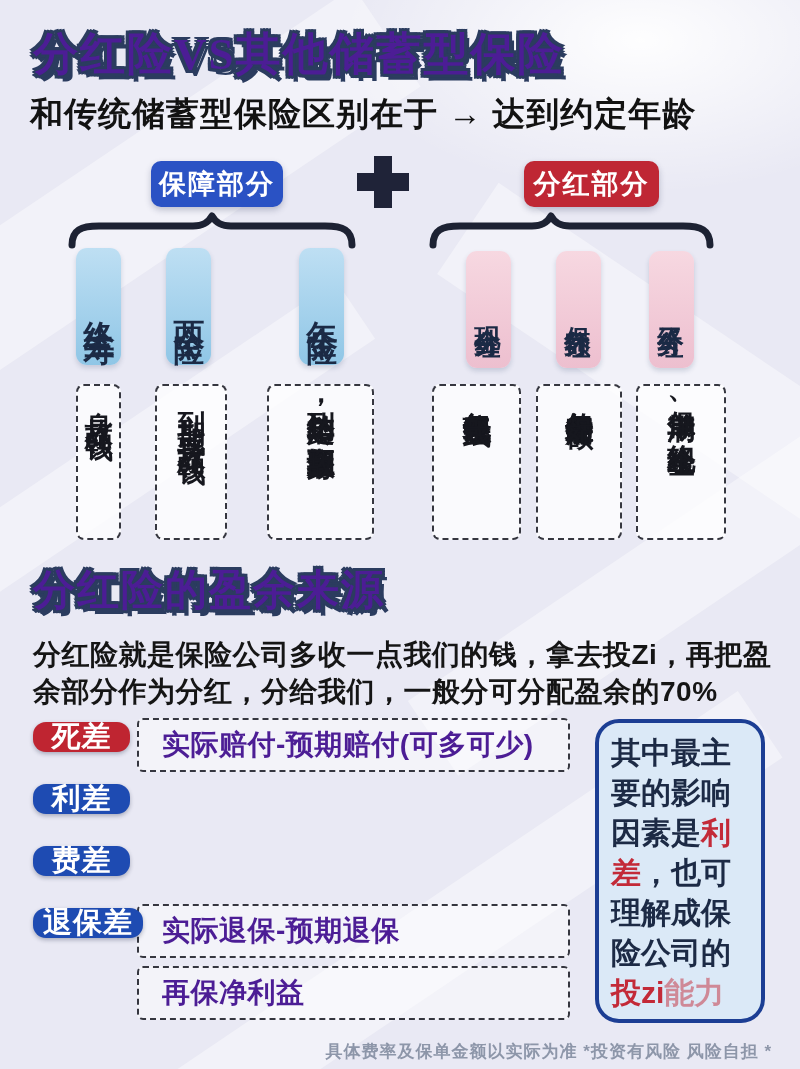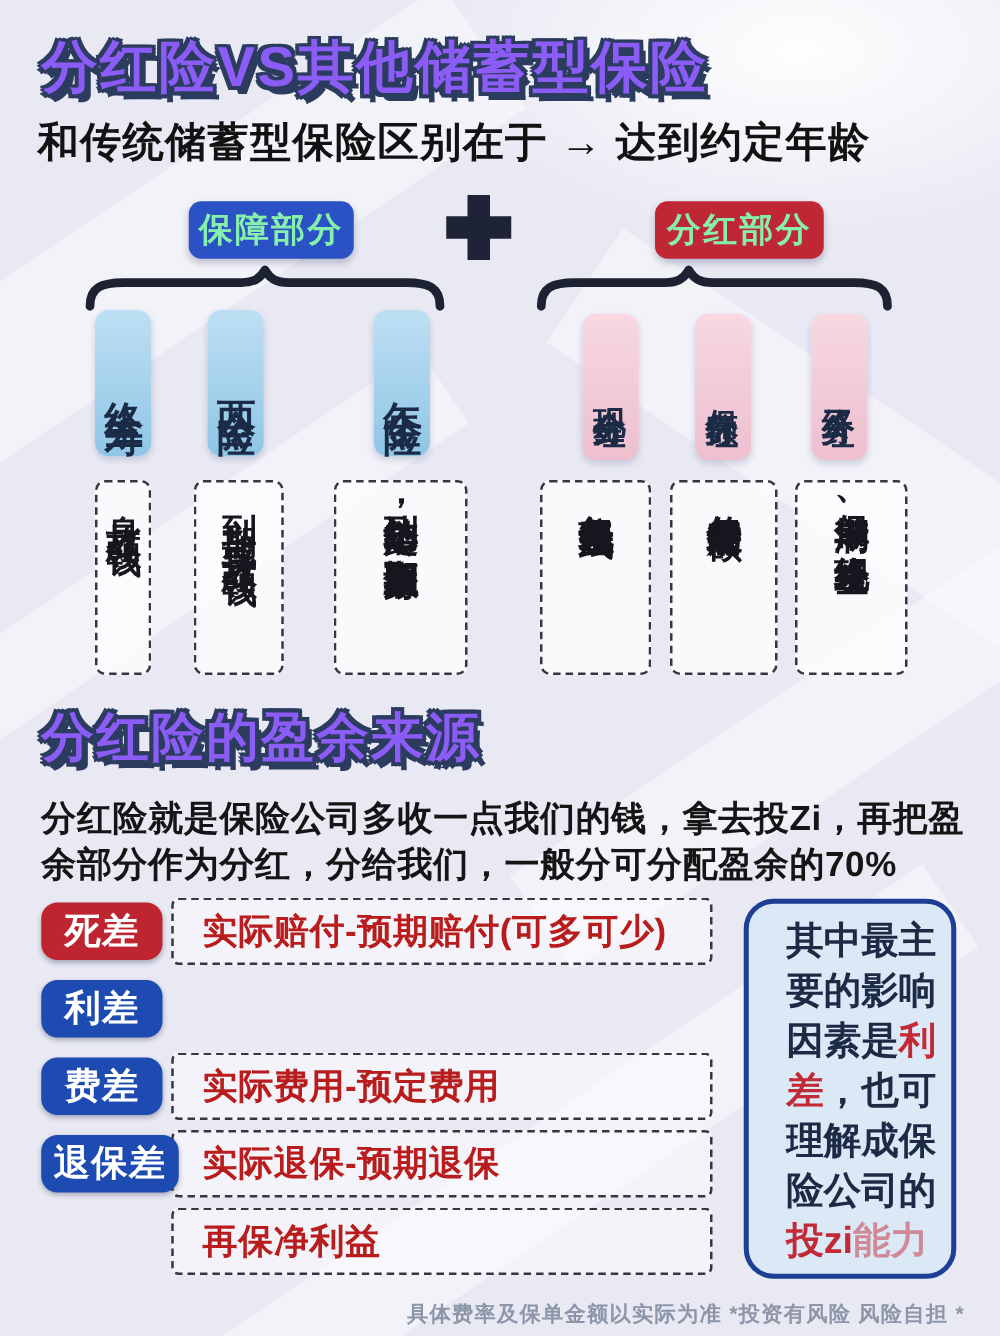--- a/index.html
+++ b/index.html
@@ -13,33 +13,34 @@
   .bg-blob{position:absolute;left:330px;top:-120px;width:620px;height:320px;
     background:radial-gradient(ellipse at center,rgba(255,255,255,.95) 0%,rgba(255,255,255,0) 68%);}
   .bg-streak{position:absolute;background:rgba(255,255,255,.42);transform:rotate(-34deg);}
   .s1{left:-180px;top:150px;width:620px;height:120px;}
   .s2{left:-120px;top:420px;width:520px;height:70px;}
   .s3{left:420px;top:330px;width:560px;height:110px;transform:rotate(34deg);}
   .s4{left:380px;top:520px;width:620px;height:90px;}
   .s5{left:120px;top:880px;width:700px;height:80px;}
   
   .gold-title{
-    position:absolute;font-weight:900;color:#8b5cf6;letter-spacing:2px;
+    position:absolute;font-weight:900;color:#4c1d95;letter-spacing:2px;
     text-shadow:
       -3px -3px 0 #2b3c5f, 3px -3px 0 #2b3c5f, -3px 3px 0 #2b3c5f, 3px 3px 0 #2b3c5f,
       -3px 0 0 #2b3c5f, 3px 0 0 #2b3c5f, 0 -3px 0 #2b3c5f, 0 3px 0 #2b3c5f,
       5px 6px 0 #2b3c5f;
     white-space:nowrap;
+    font-family:Liberation Serif, serif;
   }
   #main-title{left:33px;top:24px;font-size:45px;}
   #surplus-title{left:33px;top:562px;font-size:42px;}
   #subtitle{position:absolute;left:30px;top:92px;font-size:33px;font-weight:900;color:#121212;white-space:nowrap;letter-spacing:1px;}
   
   .badge{position:absolute;top:161px;height:46px;border-radius:10px;display:flex;align-items:center;justify-content:center;
-    color:#86efac;font-size:27px;font-weight:900;letter-spacing:2px;box-shadow:0 3px 6px rgba(30,40,80,.25);}
+    color:#ffffff;font-size:27px;font-weight:900;letter-spacing:2px;box-shadow:0 3px 6px rgba(30,40,80,.25);}
   #badge-protection{left:151px;width:132px;background:#2a52c4;}
   #badge-dividend{left:482px;width:135px;background:#bf2734;margin-left:42px;}
   #plus-icon{position:absolute;left:357px;top:156px;width:52px;height:52px;}
   #plus-icon::before{content:"";position:absolute;left:17px;top:0;width:18px;height:52px;background:#1f2338;}
   #plus-icon::after{content:"";position:absolute;left:0;top:17px;width:52px;height:18px;background:#1f2338;}
   
   .brace{position:absolute;top:212px;}
   #brace-left{left:67px;}
   #brace-right{left:428px;}
   
@@ -65,31 +66,31 @@
   #desc-5{left:536px;width:86px;}
   #desc-6{left:636px;width:90px;}
   
   #surplus-paragraph{position:absolute;left:33px;top:636px;width:752px;
     font-size:28px;font-weight:800;line-height:37px;color:#151515;letter-spacing:.5px;}
   
   #rows{position:absolute;left:33px;top:718px;width:537px;}
   .srow{position:relative;height:54px;margin-bottom:8px;}
   .row-box{position:absolute;left:104px;right:0;top:0;bottom:0;border:2px dashed #35363f;border-radius:6px;
     background:rgba(255,255,255,.45);display:flex;align-items:center;padding-left:23px;
-    font-size:28px;font-weight:900;color:#b91c1c;letter-spacing:.5px;}
-  .row-pill{position:absolute;left:0;top:4px;width:97px;height:46px;border-radius:13px;z-index:2;
+    font-size:28px;font-weight:900;color:#4c1d95;letter-spacing:.5px;}
+  .row-pill{position:absolute;left:0;top:4px;width:97px;height:30px;border-radius:13px;z-index:2;
     display:flex;align-items:center;justify-content:center;color:#fff;font-size:29px;font-weight:900;letter-spacing:1px;
     box-shadow:0 2px 4px rgba(20,30,60,.3);}
   .row-pill.wide{width:110px;}
   .row-pill.red{background:#bf2531;}
   .row-pill.blue{background:#1e4bb2;}
   
   #note-box{position:absolute;left:595px;top:719px;width:170px;height:304px;
     background:#dbe9f7;border:4px solid #1c3e94;border-radius:24px;
-    padding:10px 12px 0 30px;font-size:30px;font-weight:900;line-height:40px;color:#1c2a45;}
+    padding:10px 12px 0 12px;font-size:30px;font-weight:900;line-height:40px;color:#1c2a45;}
   .note-red{color:#c32a38;}
   .note-red-faded{color:rgba(195,42,56,.5);}
   
   #footer-disclaimer{position:absolute;right:28px;top:1040px;font-size:17px;font-weight:700;color:#8d96a9;letter-spacing:1px;margin-left:40px;}
 </style>
 </head>
 <body>
 
 <div id="canvas">
 
@@ -158,21 +159,20 @@
 
   <div id="rows">
     <div class="srow">
       <div class="row-box">实际赔付-预期赔付(可多可少)</div>
       <div class="row-pill red">死差</div>
     </div>
     <div class="srow">
       <div class="row-pill blue">利差</div>
     </div>
     <div class="srow">
-      <div class="row-box">实际费用-预定费用</div>
       <div class="row-pill blue">费差</div>
     </div>
     <div class="srow">
       <div class="row-box">实际退保-预期退保</div>
       <div class="row-pill blue wide">退保差</div>
     </div>
     <div class="srow">
       <div class="row-box">再保净利益</div>
     </div>
   </div>

